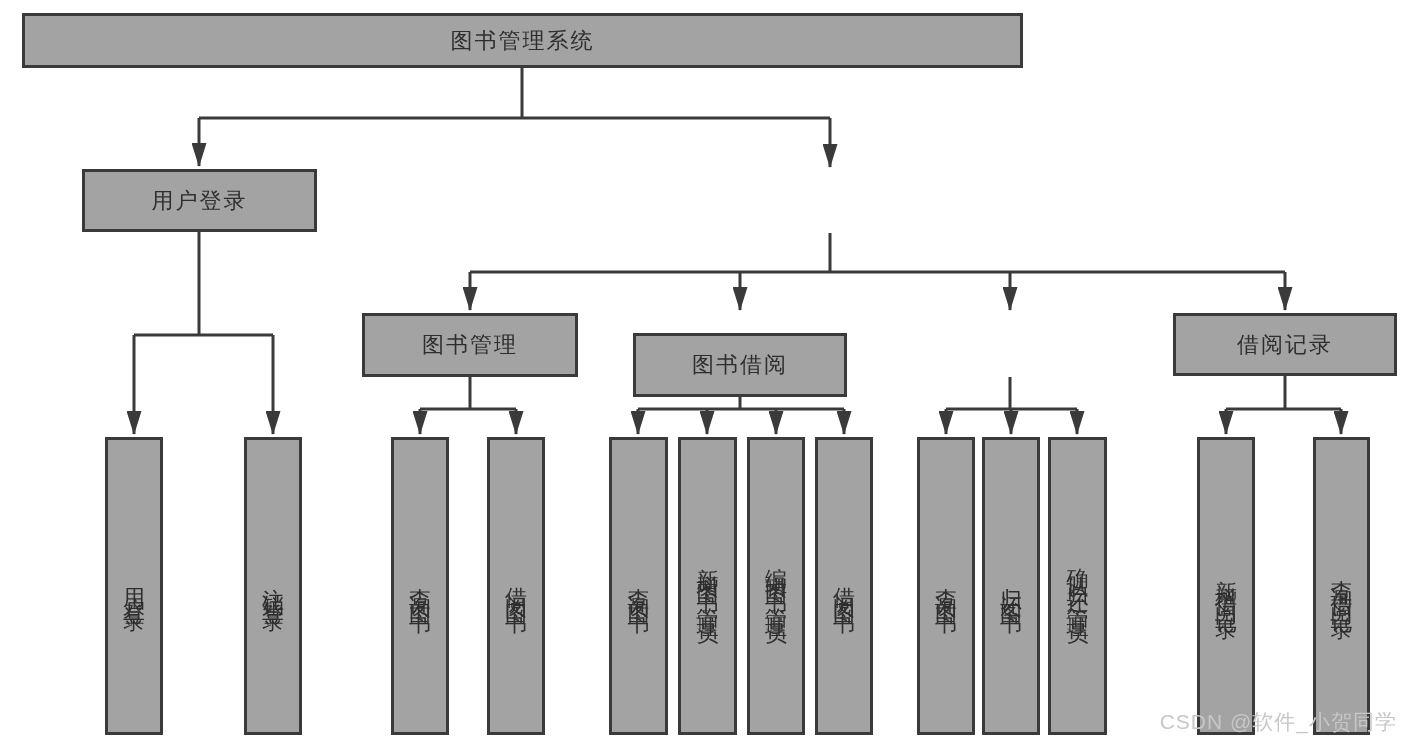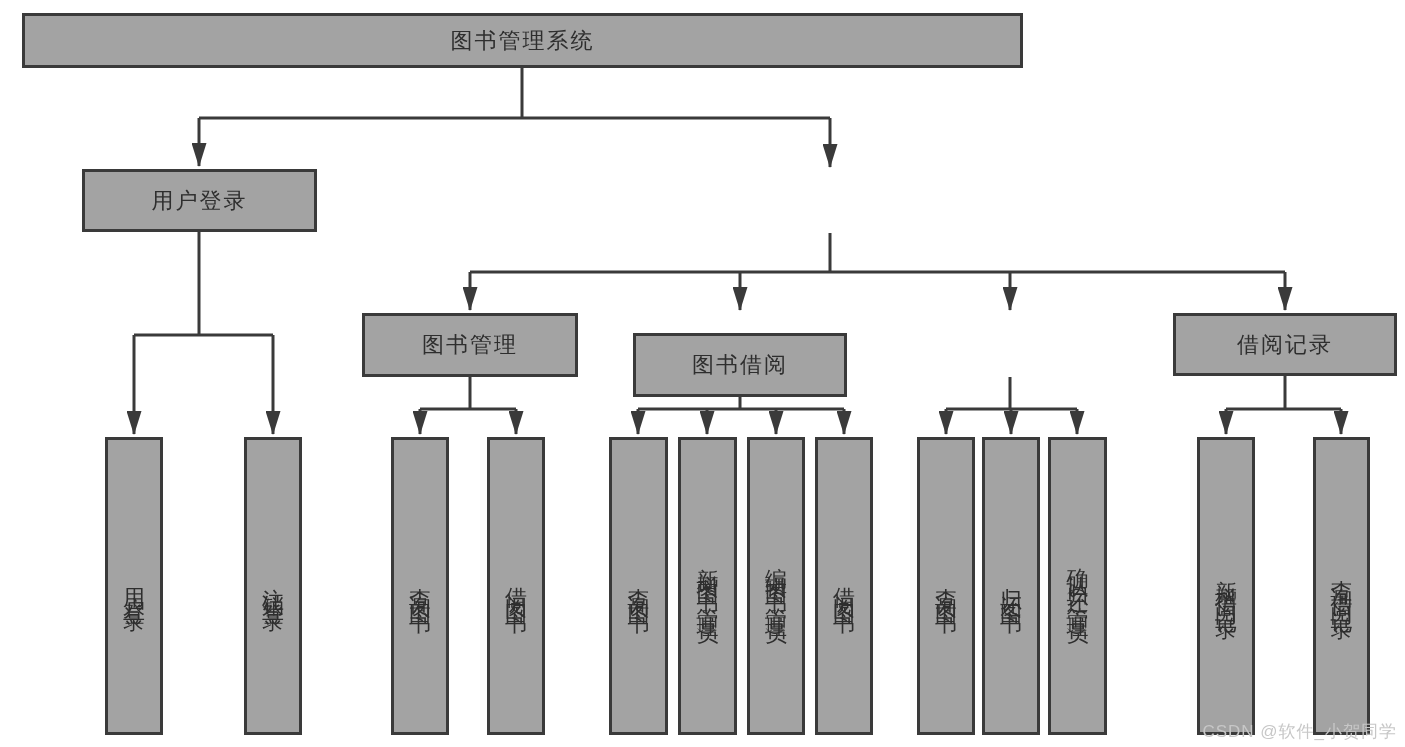--- a/index.html
+++ b/index.html
@@ -35,22 +35,22 @@
   .vtext{
     writing-mode:vertical-rl;
     text-orientation:mixed;
     font-size:22px;
     letter-spacing:8px;
     line-height:1;
     white-space:nowrap;
   }
   .watermark{
     position:absolute;
-    right:8px;bottom:4px;
-    font-size:17px;
+    right:8px;bottom:11px;
+    font-size:21px;
     color:var(--wm,#c7c7c7);
     letter-spacing:1px;
     white-space:nowrap;
   }
 </style>
 </head>
 <body>
 
 <div class="stage" style="--line: #3a3a3a; --text: #2e2e2e; --bg: #ffffff; --wm: #c7c7c7;">
 

